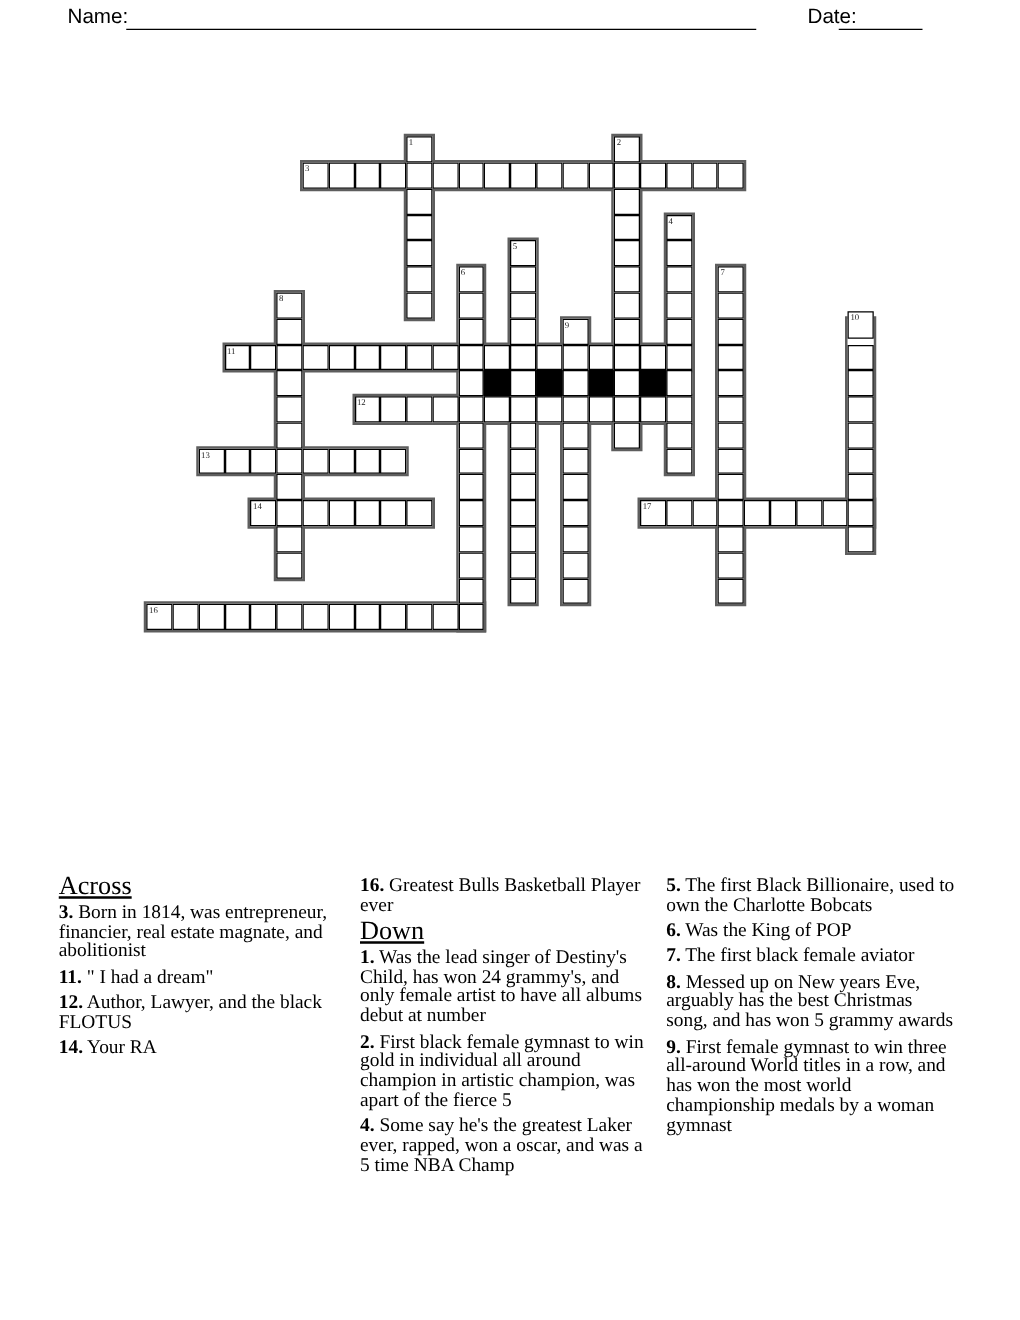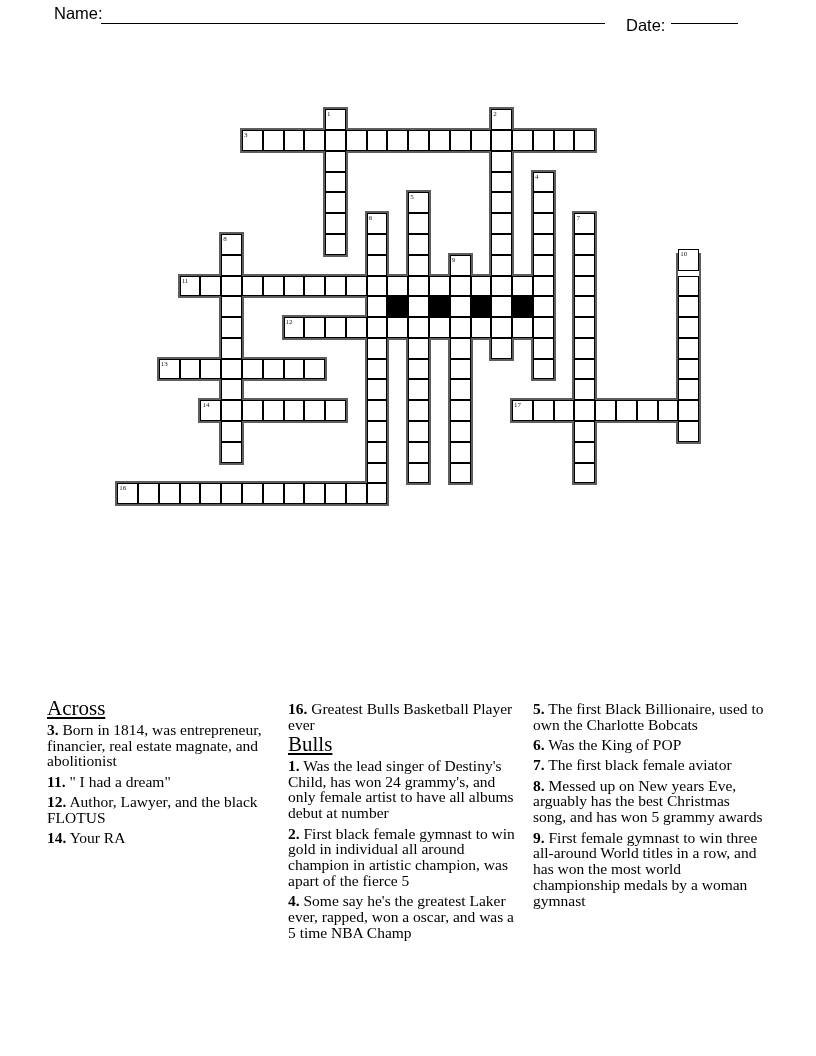--- a/index.html
+++ b/index.html
@@ -21,21 +21,21 @@
   .clue{margin:0 0 4.5px 0;}
   .clue b{font-weight:700;}
   .clue-heading{font-size:21px;font-weight:400;text-decoration:underline;margin:0 0 5px 0;}
 </style>
 </head>
 <body>
 
 <div class="page">
   <span class="hdr-label" id="name-label" style="left: 54px; top: 4px;">Name:</span>
   <div class="blank-line" id="name-line" style="left: 101px; top: 22.5px; width: 504px;"></div>
-  <span class="hdr-label" id="date-label" style="left: 626px; top: 4px; margin-top: 12px;">Date:</span>
+  <span class="hdr-label" id="date-label" style="left: 646px; top: 4px;">Date:</span>
   <div class="blank-line" id="date-line" style="left: 671px; top: 22.5px; width: 67px;"></div>
 
 
   <div id="grid">
       <div class="run" style="left: 323.1px; top: 107.3px; width: 24.78px; height: 149.46px;"></div>
       <div class="run" style="left: 489.34px; top: 107.3px; width: 24.78px; height: 253.36px;"></div>
       <div class="run" style="left: 239.98px; top: 128.08px; width: 357.26px; height: 24.78px;"></div>
       <div class="run" style="left: 530.9px; top: 169.64px; width: 24.78px; height: 211.8px;"></div>
       <div class="run" style="left: 406.22px; top: 190.42px; width: 24.78px; height: 294.92px;"></div>
       <div class="run" style="left: 364.66px; top: 211.2px; width: 24.78px; height: 294.92px;"></div>
@@ -258,21 +258,21 @@
   <div id="clues">
       <div class="clue-col" style="left: 47px; width: 228px;">
         <div class="clue-heading">Across</div>
         <p class="clue"><b>3.</b> Born in 1814, was entrepreneur, financier, real estate magnate, and abolitionist</p>
         <p class="clue"><b>11.</b> " I had a dream"</p>
         <p class="clue"><b>12.</b> Author, Lawyer, and the black FLOTUS</p>
         <p class="clue"><b>14.</b> Your RA</p>
       </div>
       <div class="clue-col" style="left: 288px; width: 231px;">
         <p class="clue"><b>16.</b> Greatest Bulls Basketball Player ever</p>
-        <div class="clue-heading">Bulls</div>
+        <div class="clue-heading">Down</div>
         <p class="clue"><b>1.</b> Was the lead singer of Destiny's Child, has won 24 grammy's, and only female artist to have all albums debut at number</p>
         <p class="clue"><b>2.</b> First black female gymnast to win gold in individual all around champion in artistic champion, was apart of the fierce 5</p>
         <p class="clue"><b>4.</b> Some say he's the greatest Laker ever, rapped, won a oscar, and was a 5 time NBA Champ</p>
       </div>
       <div class="clue-col" style="left: 533px; width: 231px;">
         <p class="clue"><b>5.</b> The first Black Billionaire, used to own the Charlotte Bobcats</p>
         <p class="clue"><b>6.</b> Was the King of POP</p>
         <p class="clue"><b>7.</b> The first black female aviator</p>
         <p class="clue"><b>8.</b> Messed up on New years Eve, arguably has the best Christmas song, and has won 5 grammy awards</p>
         <p class="clue"><b>9.</b> First female gymnast to win three all-around World titles in a row, and has won the most world championship medals by a woman gymnast</p>

